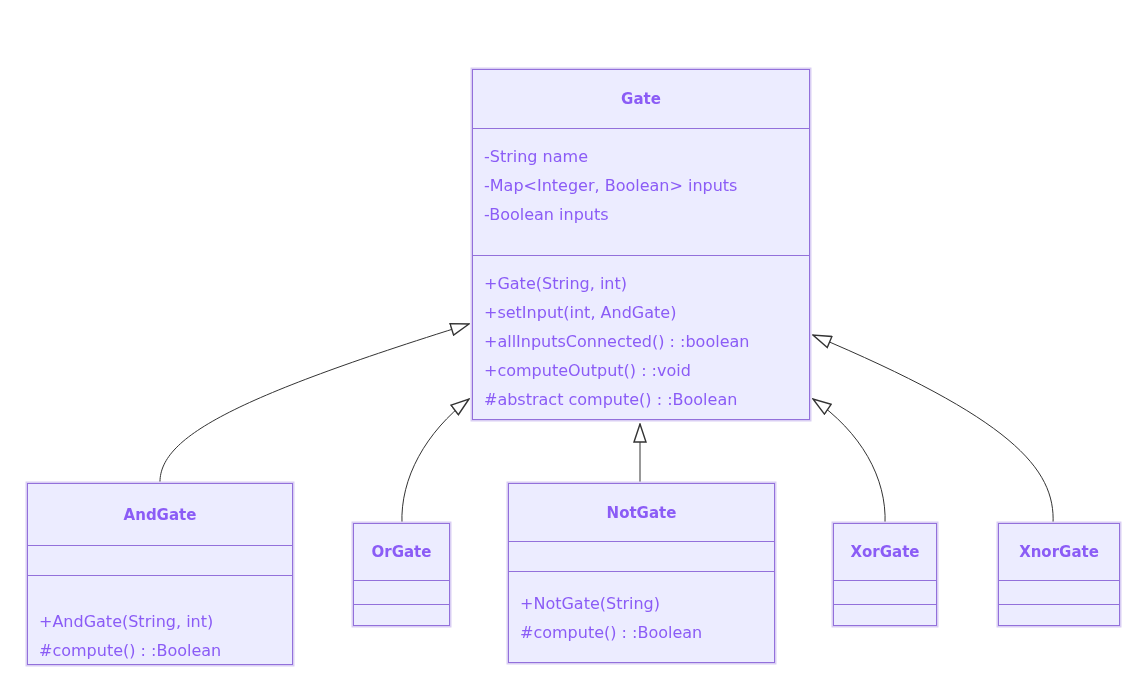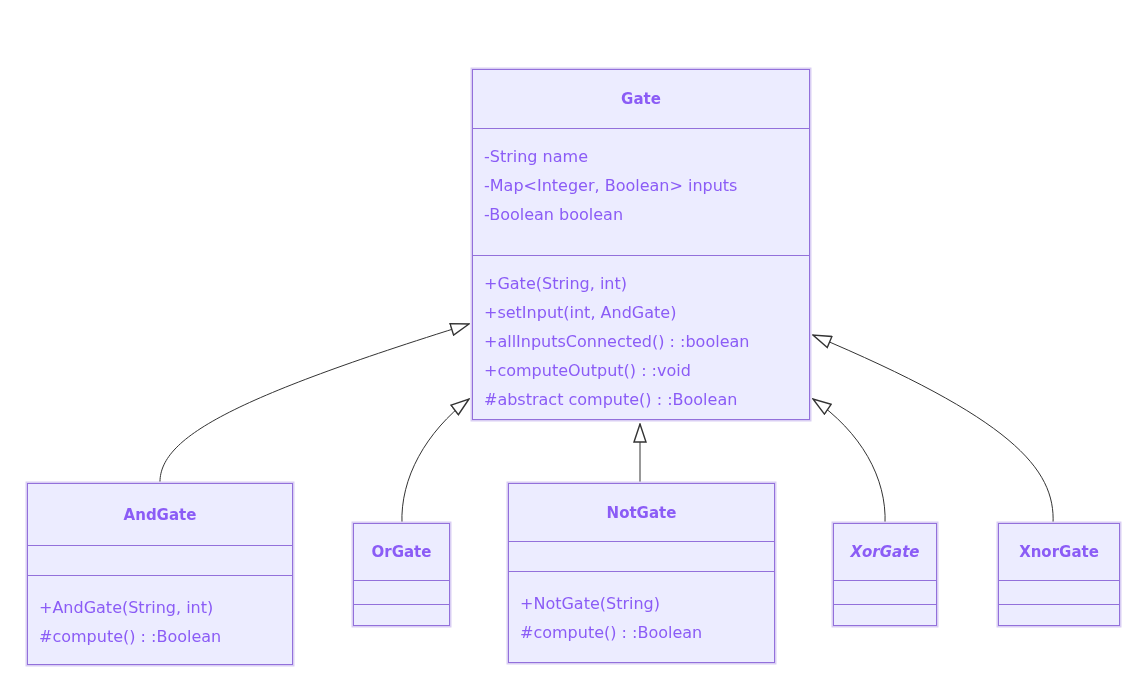--- a/index.html
+++ b/index.html
@@ -70,56 +70,56 @@
     <path d="M 640 484 L 640 424" fill="none" stroke="#333333" stroke-width="1" marker-end="url(#tri)"></path>
     <path d="M 885 524 C 887 478, 861 432, 813 399" fill="none" stroke="#333333" stroke-width="1" marker-end="url(#tri)"></path>
     <path d="M 1053 524 C 1056 468, 1010 418, 813 335" fill="none" stroke="#333333" stroke-width="1" marker-end="url(#tri)"></path>
   </svg>
 
   <div class="uml-class" style="left:472px; top:69px; width:338px; height:351px;">
     <div class="uml-title" style="height:59px;">Gate</div>
     <div class="uml-section" style="height:118px;">
       <div class="uml-line">-String name</div>
       <div class="uml-line">-Map&lt;Integer, Boolean&gt; inputs</div>
-      <div class="uml-line">-Boolean boolean</div>
+      <div class="uml-line">-Boolean inputs</div>
     </div>
     <div class="uml-section divided" style="height:173px;margin-top:8px;">
       <div class="uml-line">+Gate(String, int)</div>
       <div class="uml-line">+setInput(int, AndGate)</div>
       <div class="uml-line">+allInputsConnected() : :boolean</div>
       <div class="uml-line">+computeOutput() : :void</div>
       <div class="uml-line">#abstract compute() : :Boolean</div>
     </div>
   </div>
 
   <div class="uml-class" style="left:27px; top:483px; width:266px; height:182px;">
     <div class="uml-title" style="height:62px;">AndGate</div>
     <div class="uml-section empty" style="height:29px;"></div>
-    <div class="uml-section divided" style="height:67px; padding-top:17px;">
+    <div class="uml-section divided" style="height:67px; padding-top:31px;">
       <div class="uml-line">+AndGate(String, int)</div>
       <div class="uml-line">#compute() : :Boolean</div>
     </div>
   </div>
 
   <div class="uml-class" style="left:353px; top:523px; width:97px; height:103px;">
     <div class="uml-title" style="height:57px;">OrGate</div>
     <div class="uml-section empty" style="height:23px;"></div>
     <div class="uml-section empty divided" style="height:21px;"></div>
   </div>
 
   <div class="uml-class" style="left:508px; top:483px; width:267px; height:180px;">
     <div class="uml-title" style="height:58px;">NotGate</div>
     <div class="uml-section empty" style="height:29px;"></div>
     <div class="uml-section divided" style="height:91px; padding-top:17px;">
       <div class="uml-line">+NotGate(String)</div>
       <div class="uml-line">#compute() : :Boolean</div>
     </div>
   </div>
 
-  <div class="uml-class" style="left:833px; top:523px; width:104px; height:103px;font-style:italic;">
+  <div class="uml-class" style="left:833px; top:523px; width:104px; height:103px;">
     <div class="uml-title" style="height:57px;">XorGate</div>
     <div class="uml-section empty" style="height:23px;"></div>
     <div class="uml-section empty divided" style="height:21px;"></div>
   </div>
 
   <div class="uml-class" style="left:998px; top:523px; width:122px; height:103px;">
     <div class="uml-title" style="height:57px;">XnorGate</div>
     <div class="uml-section empty" style="height:23px;"></div>
     <div class="uml-section empty divided" style="height:21px;"></div>
   </div>

